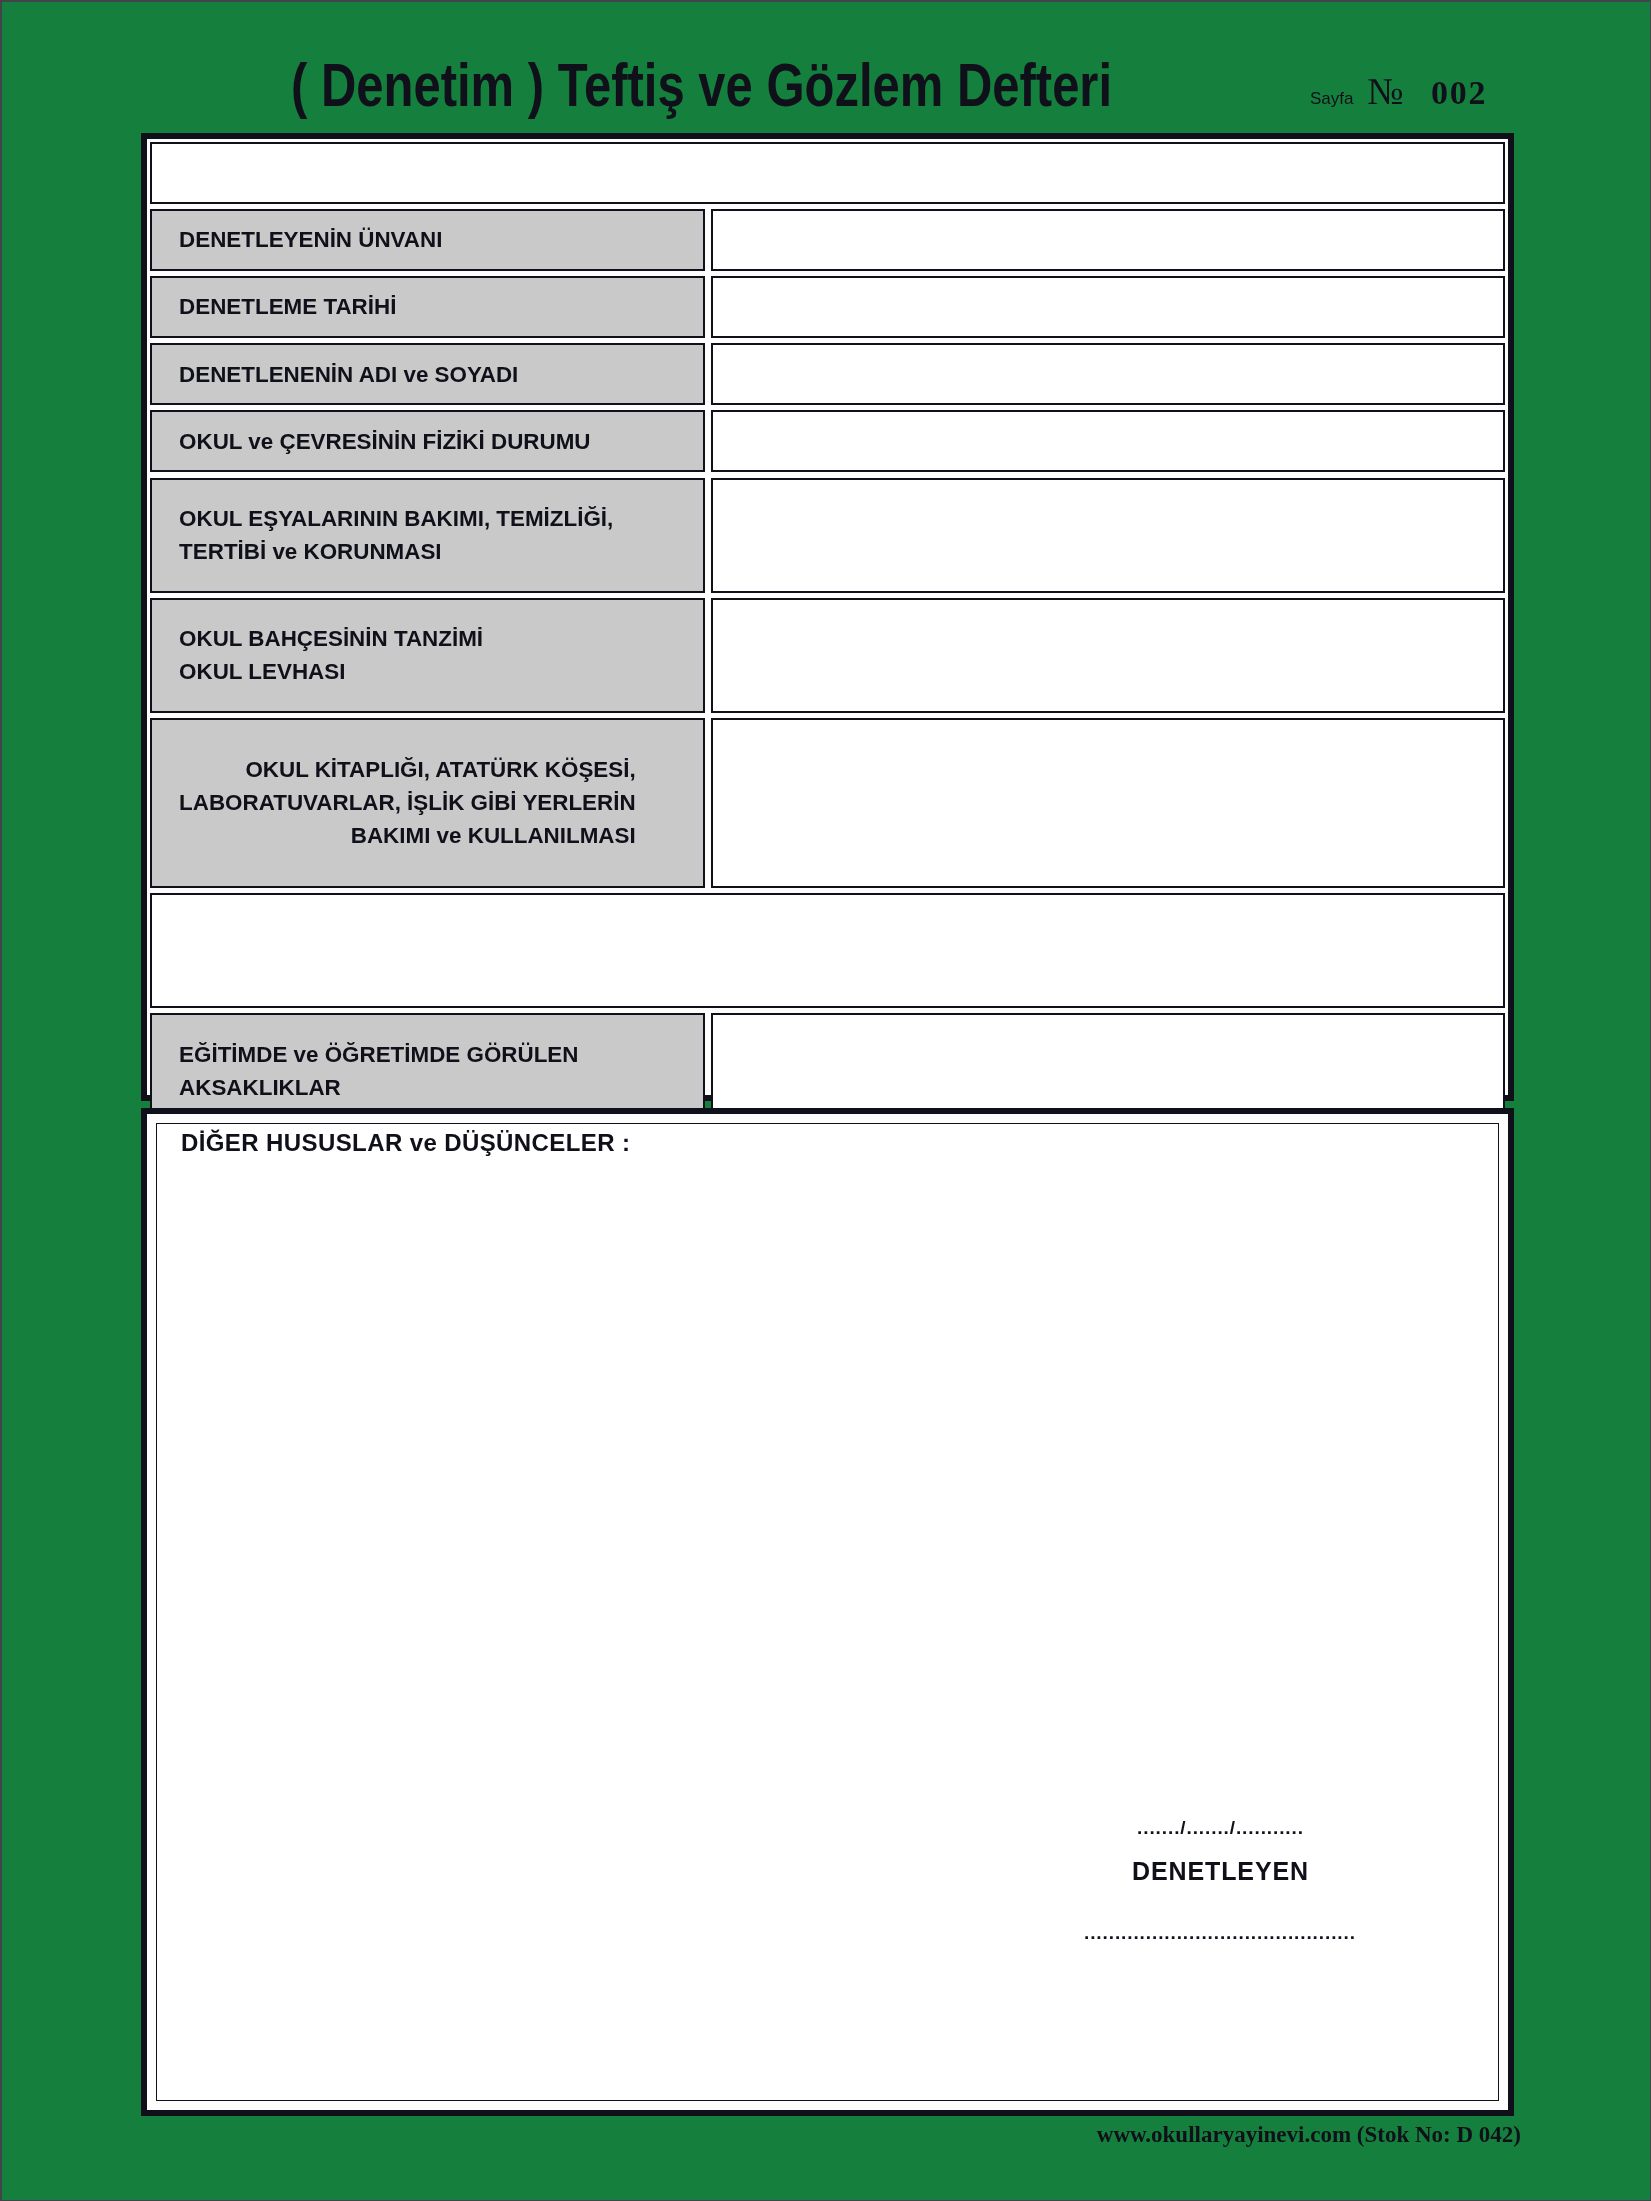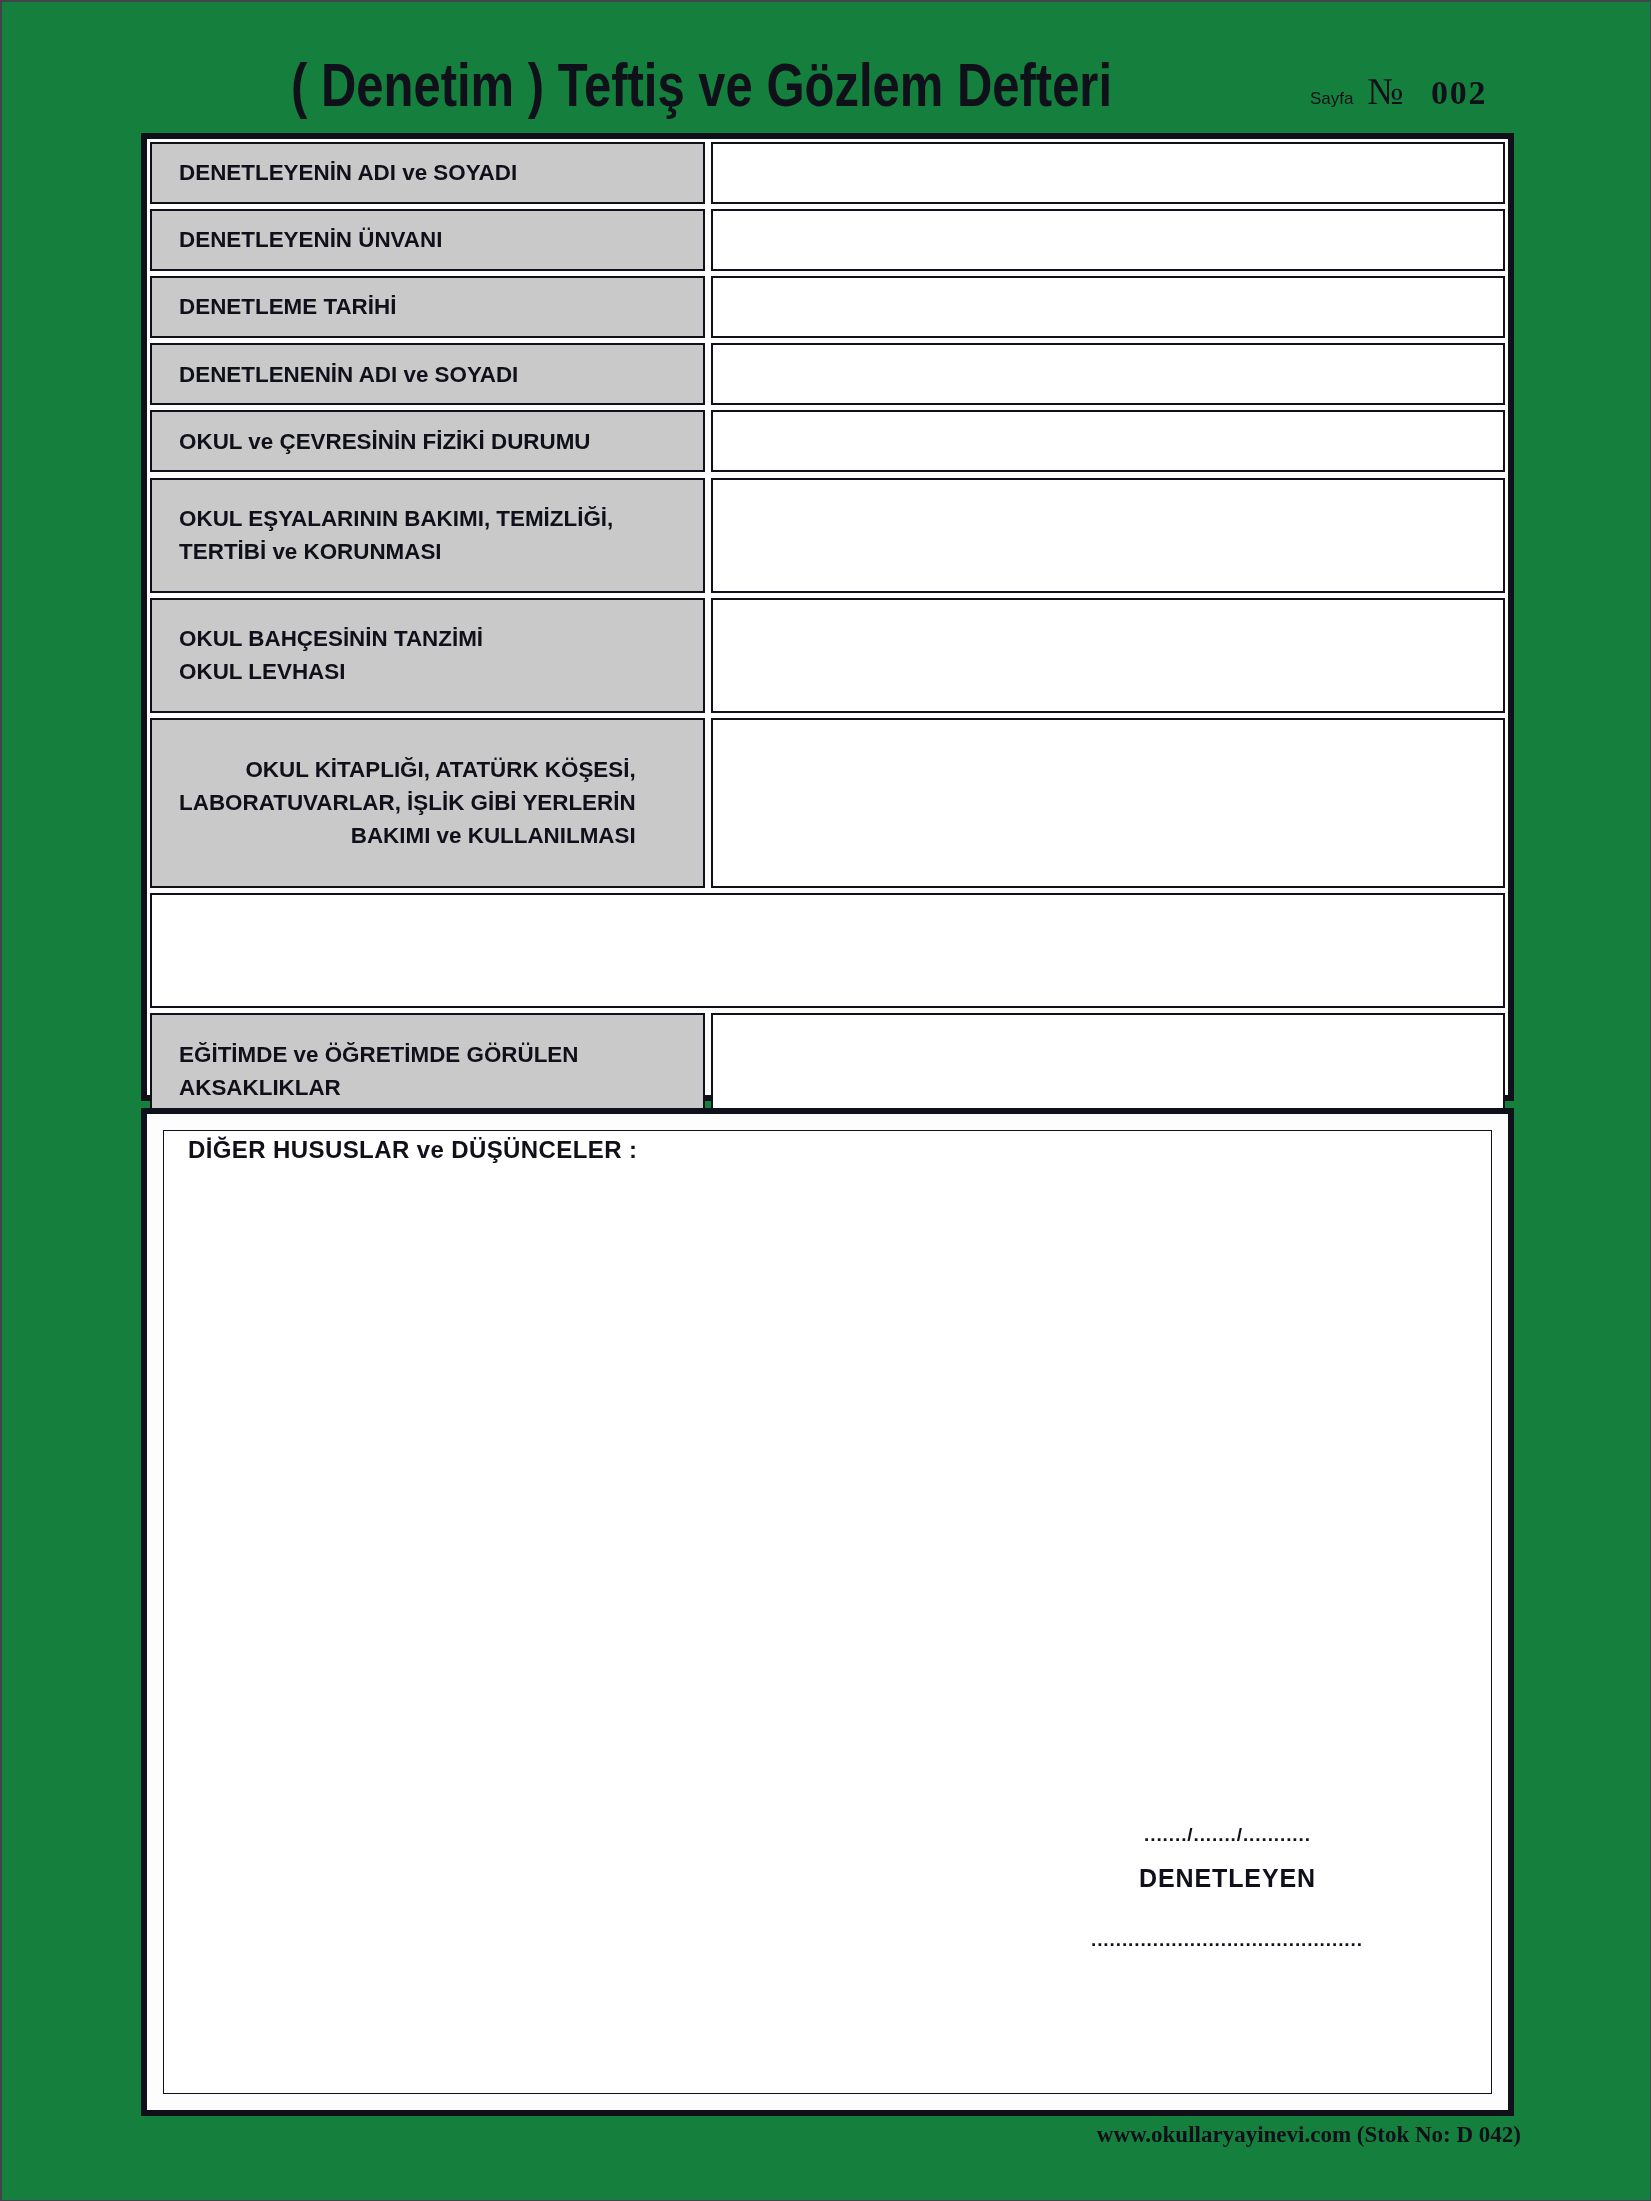--- a/index.html
+++ b/index.html
@@ -53,21 +53,21 @@
     white-space:pre-line;
     color:#10101a;
   }
   .input-cell{flex:1;background:#ffffff;}
   
   .notes-box{
     position:absolute;left:139px;top:1106px;
     width:1373px;height:1008px;
     border:6px solid #10101a;
     box-sizing:border-box;
-    padding:16px;
+    padding:9px;
     background:#fdfdfd;
   }
   .notes-inner{
     position:relative;width:100%;height:100%;
     border:1.7px solid #10101a;
     box-sizing:border-box;
     background:#fff;
   }
   .notes-heading{
     position:absolute;left:24px;top:5.2px;
@@ -103,21 +103,20 @@
 
   <div class="page-no">
     <span class="sayfa">Sayfa</span>
     <span class="nosym">№</span>
     <span class="num">002</span>
   </div>
 
   <div class="insp-table">
 
     <div class="t-row rh-s">
-      <div class="cell label-cell">DENETLEYENİN ADI ve SOYADI</div>
       <div class="cell input-cell"></div>
     </div>
 
     <div class="t-row rh-s">
       <div class="cell label-cell">DENETLEYENİN ÜNVANI</div>
       <div class="cell input-cell"></div>
     </div>
 
     <div class="t-row rh-s">
       <div class="cell label-cell">DENETLEME TARİHİ</div>

